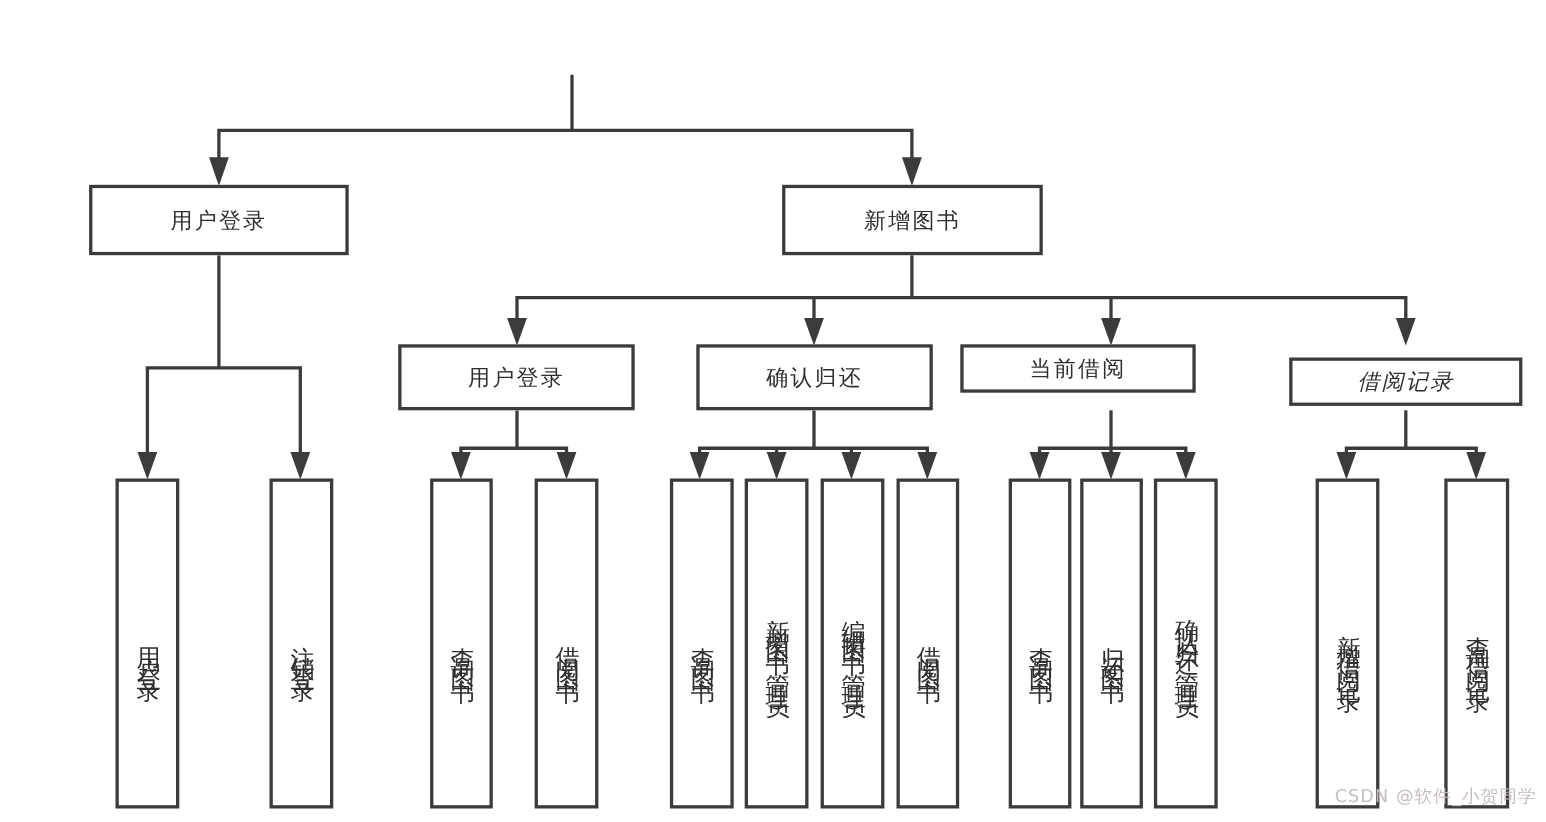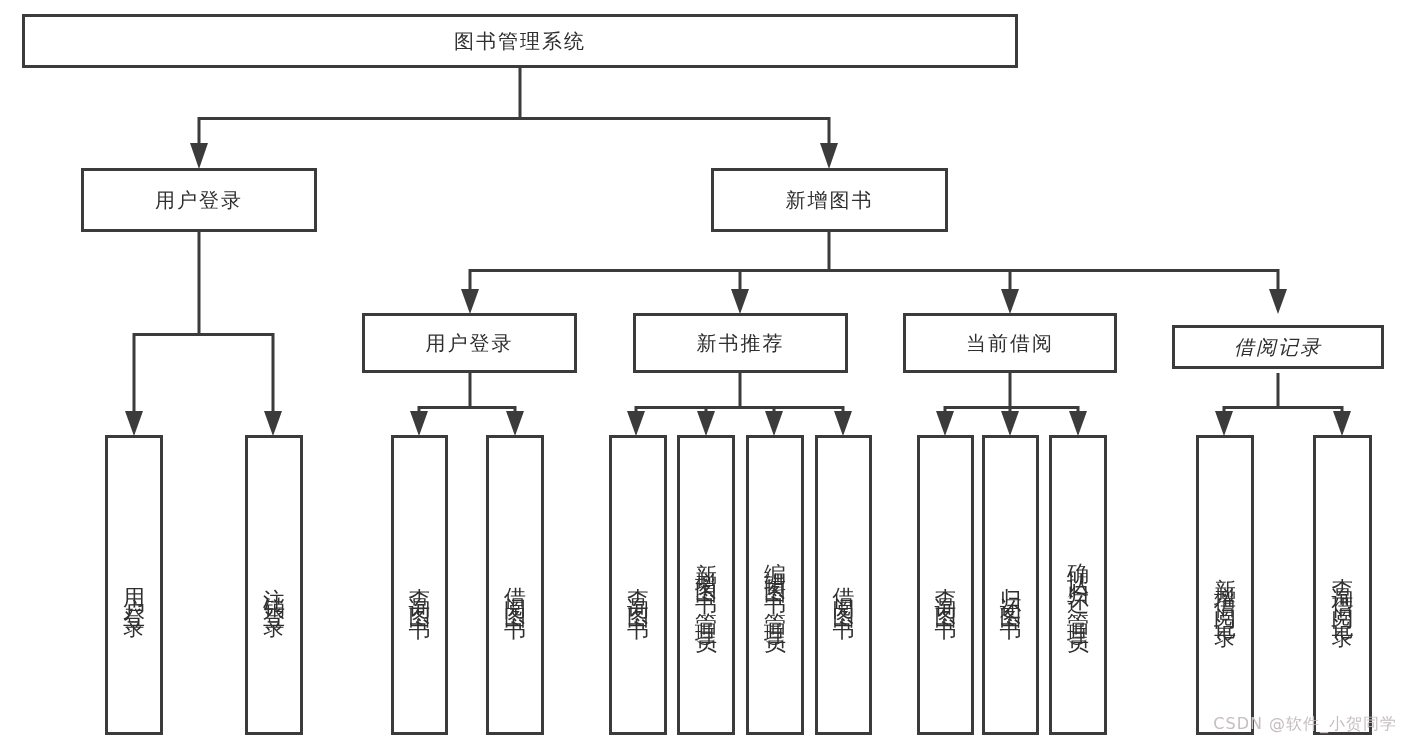--- a/index.html
+++ b/index.html
@@ -110,38 +110,35 @@
       <polygon points="765,411 783,411 774,436"></polygon>
       <polygon points="834,411 852,411 843,436"></polygon>
       <polygon points="936,411 954,411 945,436"></polygon>
       <polygon points="1001,411 1019,411 1010,436"></polygon>
       <polygon points="1069,411 1087,411 1078,436"></polygon>
       <polygon points="1215,411 1233,411 1224,436"></polygon>
       <polygon points="1333,411 1351,411 1342,436"></polygon>
     </g>
   </svg>
 
-  <div class="box" style="left:22px; top:14px; width:996px; height:54px;">
-    <span class="h-label">图书管理系统</span>
-  </div>
 
   <div class="box" style="left:81px; top:168px; width:236px; height:64px;">
     <span class="h-label">用户登录</span>
   </div>
   <div class="box" style="left:711px; top:168px; width:237px; height:64px;">
     <span class="h-label">新增图书</span>
   </div>
 
   <div class="box" style="left:362px; top:313px; width:215px; height:60px;">
     <span class="h-label">用户登录</span>
   </div>
   <div class="box" style="left:633px; top:313px; width:215px; height:60px;">
-    <span class="h-label">新书推荐</span>
+    <span class="h-label">确认归还</span>
   </div>
-  <div class="box" style="left:903px; top:313px; width:214px; height:60px;">
+  <div class="box" style="left:873px; top:313px; width:214px; height:44px;">
     <span class="h-label">当前借阅</span>
   </div>
   <div class="box" style="left:1172px; top:325px; width:212px; height:44px;font-style:italic;">
     <span class="h-label">借阅记录</span>
   </div>
 
   <div class="box" style="left:105px; top:435px; width:58px; height:300px;">
     <span class="v-label">用户登录</span>
   </div>
   <div class="box" style="left:245px; top:435px; width:58px; height:300px;">

